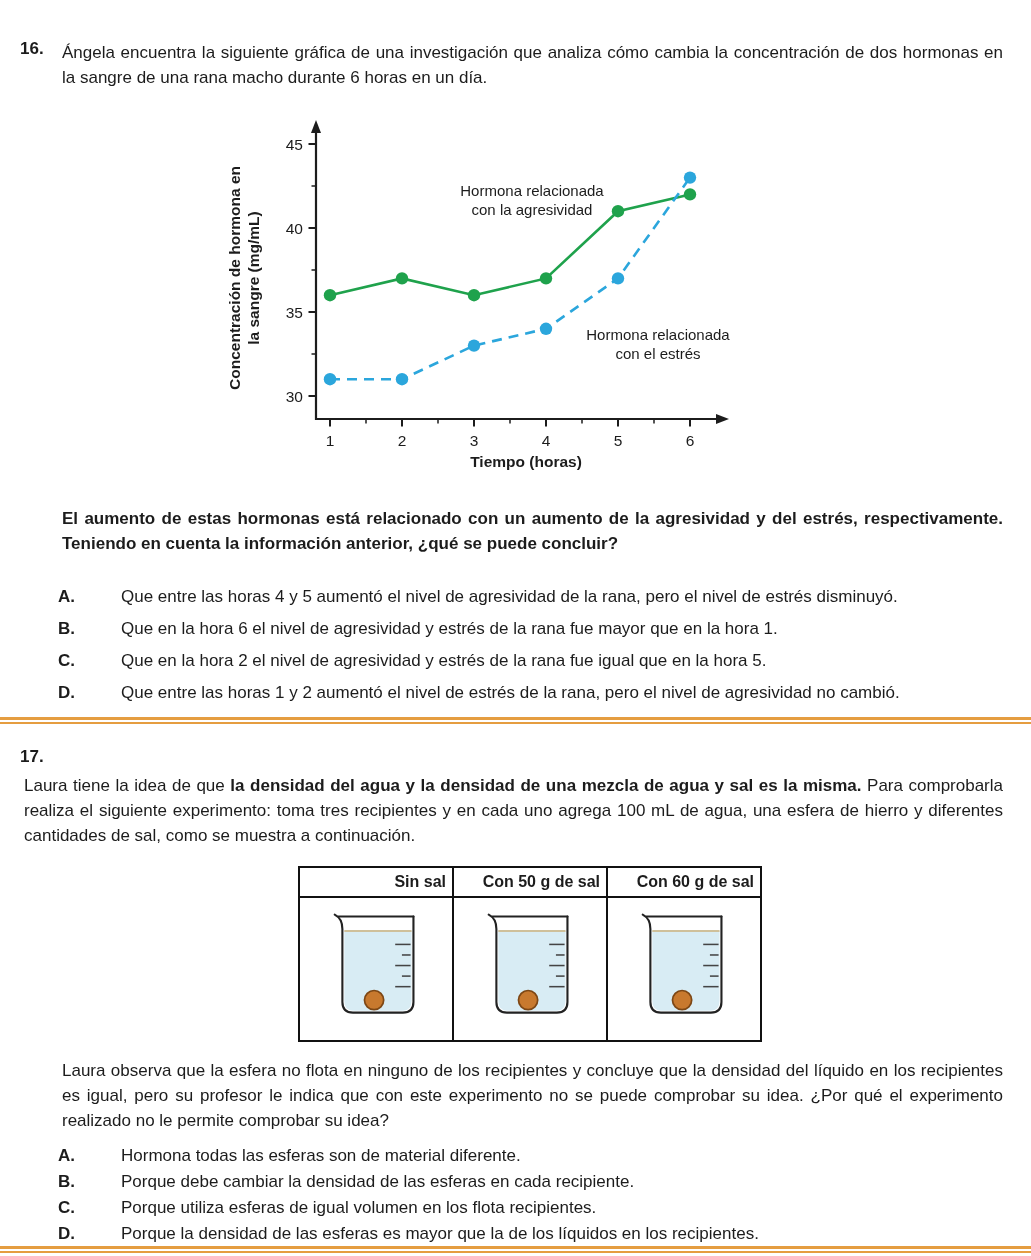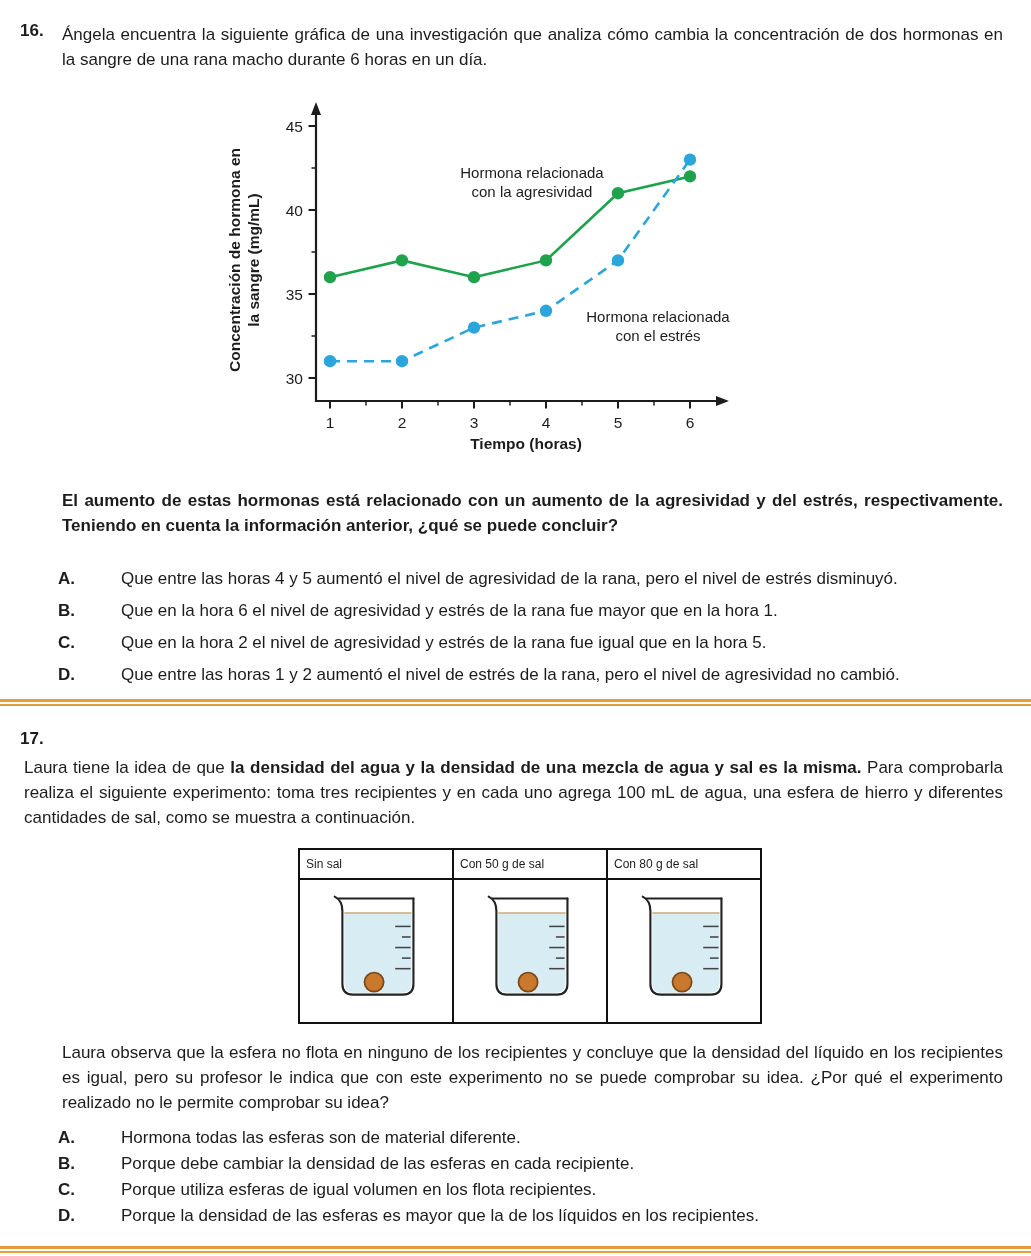--- a/index.html
+++ b/index.html
@@ -1,40 +1,40 @@
 <!DOCTYPE html>
 <html><head>
 <meta charset="utf-8">
 <style>
   html,body{margin:0;padding:0;background:#ffffff;}
   .page{
     width:1031px;height:1256px;position:relative;overflow:hidden;
     background:#ffffff;color:#1c1c1c;
     font-family:"Liberation Sans",sans-serif;
     font-size:17px;line-height:25px;box-sizing:border-box;
-    padding-top:18px;
+    padding-top:36px;
   }
   p{margin:4px;}
   .qrow{display:flex;padding:0 24px 0 20px;}
   .qnum{font-weight:bold;width:38px;flex:none;}
   .qtext{flex:1;text-align:justify;}
   .para{padding:0 24px 0 58px;text-align:justify;}
   .options{padding:0 24px 0 58px;}
   .option{display:flex;margin-bottom:7px;}
   .options-tight .option{margin-bottom:1px;}
   .optletter{font-weight:bold;width:47px;flex:none;}
   .opttext{flex:1;text-align:justify;margin-left:16px;}
   .divider{border-top:3px solid #e59d40;border-bottom:2px solid #e59d40;height:2px;}
   .divider.mid{margin-top:12px;}
   .divider.bottom{position:absolute;left:0;right:0;bottom:3px;}
   .chart-wrap{margin:16px 0 0 226px;width:510px;height:370px;}
   svg text{font-family:"Liberation Sans",sans-serif;}
   .fig17{margin:14px 0 0 298px;border-collapse:collapse;}
   .fig17 th,.fig17 td{border:2px solid #111111;}
-  .fig17 th{font-weight:normal;font-size:12px;padding:3px 6px;width:140px;text-align:left;line-height:22px;}
+  .fig17 th{font-weight:bold;font-size:16px;padding:3px 6px;width:140px;text-align:right;line-height:22px;}
   .fig17 td{padding:8px 18px 6px 18px;text-align:center;}
   .beaker .glass{fill:none;stroke:#222222;stroke-width:2.2;stroke-linecap:round;}
   .beaker .water{fill:#d8ecf4;}
   .beaker .waterline{stroke:#cfc09a;stroke-width:2;}
   .beaker .grads line{stroke:#444444;stroke-width:1.6;}
   .beaker .sphere{fill:#c8792e;stroke:#7d4715;stroke-width:1.8;}
   .mt26{margin-top:26px;font-weight:bold;}
   .mt28{margin-top:28px;}
   .mt20{margin-top:20px;flex-direction:column;}
   .mt16{margin-top:16px;}
@@ -132,21 +132,21 @@
   <div class="qrow mt20">
     <div class="qnum">17.</div>
     <p class="qtext"><span>Laura tiene la idea de que </span><strong>la densidad del agua y la densidad de una mezcla de agua y sal es la misma.</strong><span> Para comprobarla realiza el siguiente experimento: toma tres recipientes y en cada uno agrega 100 mL de agua, una esfera de hierro y diferentes cantidades de sal, como se muestra a continuación.</span></p>
   </div>
 
   <table class="fig17">
     <tbody>
         <tr>
       <th>Sin sal</th>
       <th>Con 50 g de sal</th>
-      <th>Con 80 g de sal</th>
+      <th>Con 60 g de sal</th>
     </tr>
     <tr>
       <td>
         <svg class="beaker" viewBox="0 0 104 126" width="100" height="121">
           <path class="water" d="M 19,26 L 89,26 L 89,99 Q 89,109 80,109 L 28,109 Q 19,109 19,99 Z" fill="#d8ecf4"></path>
           <line class="waterline" x1="19" y1="26" x2="89" y2="26"></line>
           <path class="glass" d="M 9,9 Q 17,13 17,24 L 17,100 Q 17,111 28,111 L 80,111 Q 91,111 91,100 L 91,11"></path>
           <line class="glass" x1="13" y1="11" x2="91" y2="11"></line>
           <g class="grads">
             <line x1="72" y1="40" x2="88" y2="40"></line>

